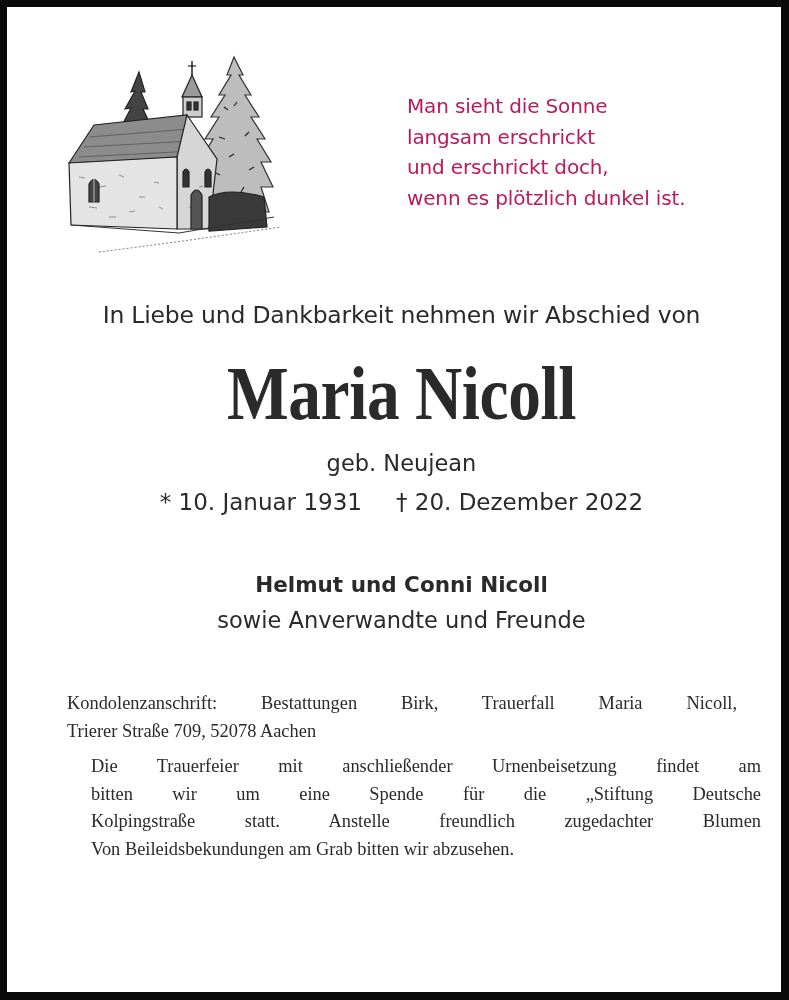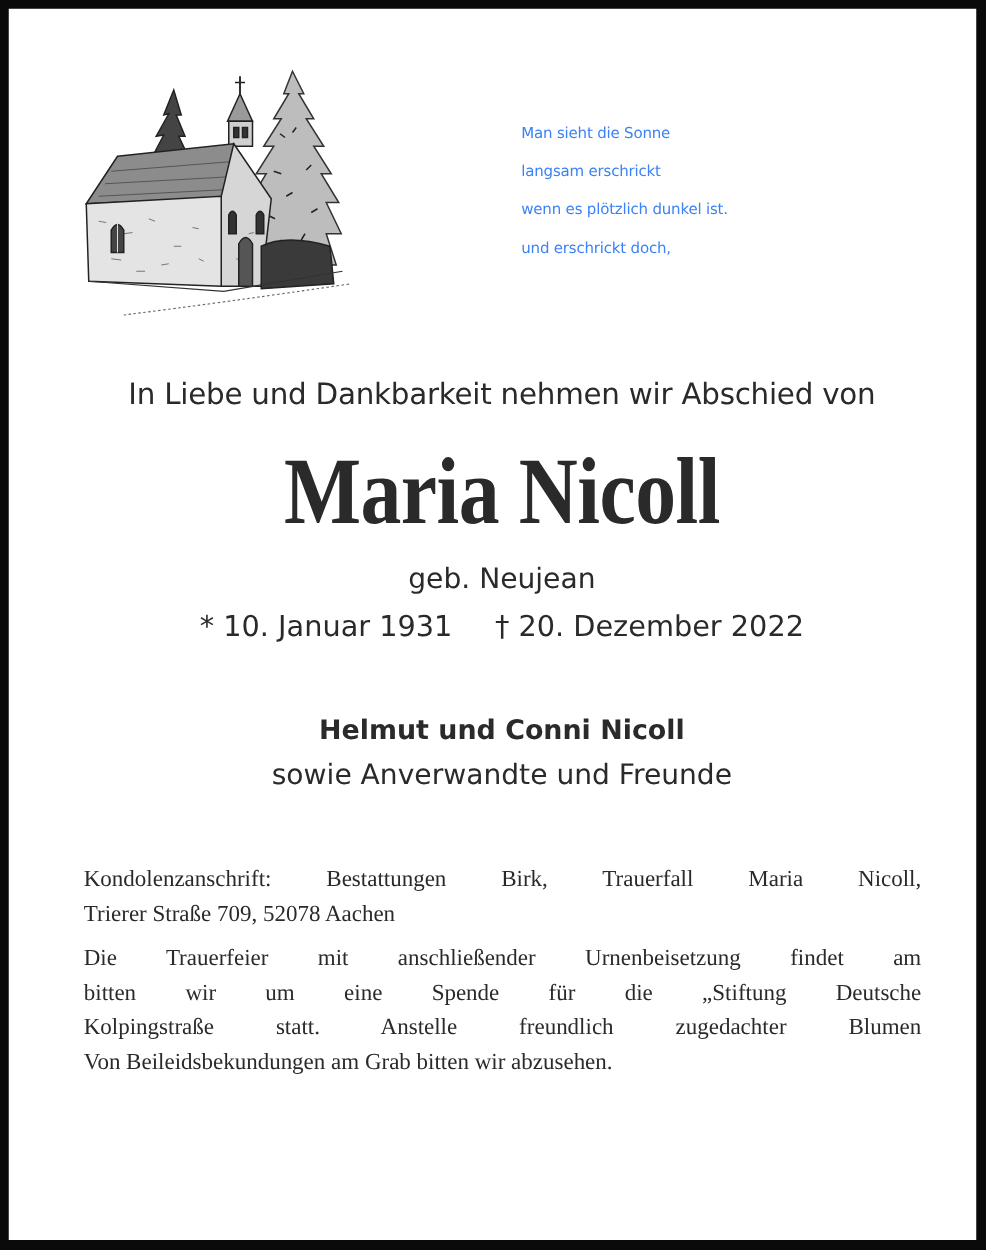--- a/index.html
+++ b/index.html
@@ -5,32 +5,32 @@
     * { box-sizing: border-box; margin: 0; padding: 0; }
     html, body { width: 789px; height: 1000px; background: #ffffff; overflow: hidden; }
     body { font-family: "DejaVu Sans", "Liberation Sans", sans-serif; color: #2a2a2a; }
     .frame {
       position: absolute; left: 0; top: 0; width: 789px; height: 1000px;
       border-top: 7px solid #0a0a0a; border-left: 7px solid #0a0a0a;
       border-right: 8px solid #0a0a0a; border-bottom: 8px solid #0a0a0a;
       background: #fff;
     }
     .illustration { position: absolute; left: 52px; top: 40px; width: 230px; height: 225px; }
-    .poem { position: absolute; left: 410px; top: 84px; width: 360px; font-size: 12px; line-height: 30.5px; color: #3b82f6; }
+    .poem { position: absolute; left: 400px; top: 84px; width: 360px; font-size: 20px; line-height: 30.5px; color: #be185d; }
     .poem div { white-space: nowrap; letter-spacing: -0.15px; }
     .intro { position: absolute; left: 0; top: 294px; width: 789px; text-align: center; font-size: 23.5px; letter-spacing: -0.2px; }
     .name { position: absolute; left: 0; top: 346px; width: 789px; text-align: center; font-family: "Liberation Serif", "DejaVu Serif", serif; font-weight: bold; font-size: 76px; letter-spacing: -0.5px; color: #2a2a2a; line-height: 80px; transform: scaleX(0.86); transform-origin: center; }
     .maiden { position: absolute; left: 0; top: 443px; width: 789px; text-align: center; font-size: 22.5px; }
     .dates { position: absolute; left: 0; top: 482px; width: 789px; text-align: center; font-size: 23px; white-space: pre; }
     .dates .gap { display: inline-block; width: 34px; }
     .family { position: absolute; left: 0; top: 565px; width: 789px; text-align: center; font-size: 21.5px; font-weight: bold; }
     .relatives { position: absolute; left: 0; top: 600px; width: 789px; text-align: center; font-size: 22.5px; }
     .body-text { position: absolute; left: 60px; width: 670px; font-size: 18.4px; line-height: 27.5px; text-align: justify; text-align-last: left; }
     .condolence { top: 683px; }
-    .ceremony { top: 746px; }
+    .ceremony { top: 746px; margin-left: 24px; }
     .body-text .line { display: block; text-align: justify; text-align-last: justify; white-space: nowrap; font-family: Liberation Serif, serif; }
     .body-text .line.last { text-align-last: left; }
     .body-text .line.spread { white-space: normal; }
   </style>
 </head>
 <body>
 
 <div class="frame">
 
   <svg class="illustration" viewBox="0 0 230 225" xmlns="http://www.w3.org/2000/svg">
@@ -68,22 +68,22 @@
       <path d="M150 150 Q170 140 205 150 L208 180 L150 184 Z" fill="#3a3a3a" stroke="#222"></path>
 
       <path d="M12 178 L120 186 L215 170" stroke="#333" stroke-width="1"></path>
       <path d="M40 205 Q120 195 222 180" stroke="#666" stroke-width="0.9" stroke-dasharray="2 2"></path>
     </g>
   </svg>
 
   <div class="poem">
     <div>Man sieht die Sonne</div>
     <div>langsam erschrickt</div>
+    <div>und erschrickt doch,</div>
     <div>wenn es plötzlich dunkel ist.</div>
-    <div>und erschrickt doch,</div>
   </div>
 
   <div class="intro">In Liebe und Dankbarkeit nehmen wir Abschied von</div>
 
   <div class="name">Maria Nicoll</div>
 
   <div class="maiden">geb. Neujean</div>
 
   <div class="dates"><span>* 10. Januar 1931</span><span class="gap"></span><span>† 20. Dezember 2022</span></div>
 

